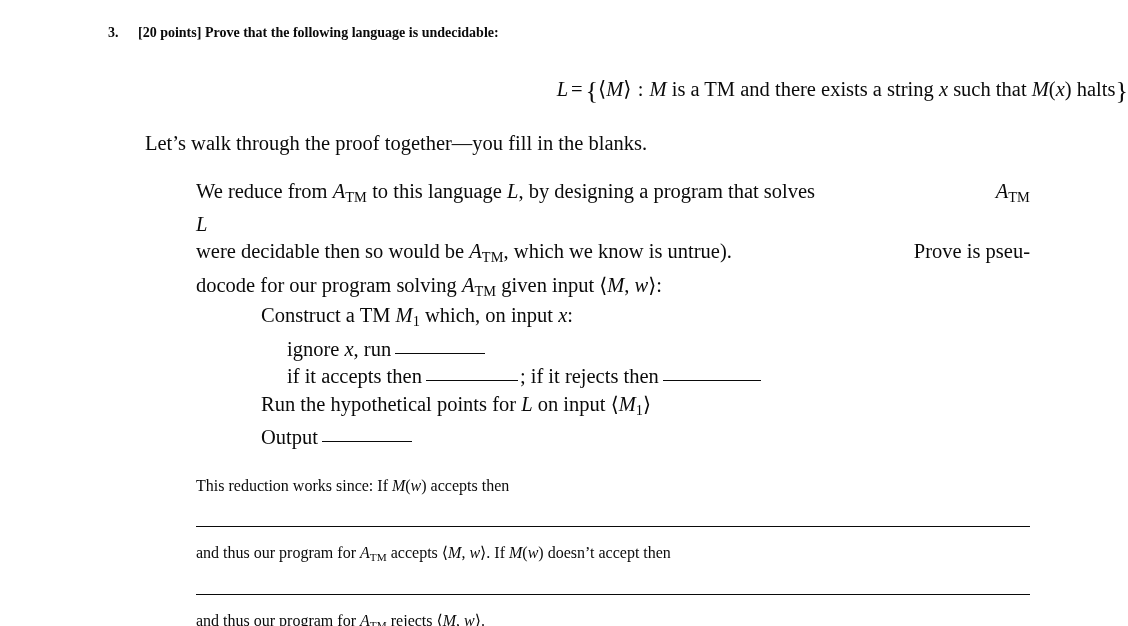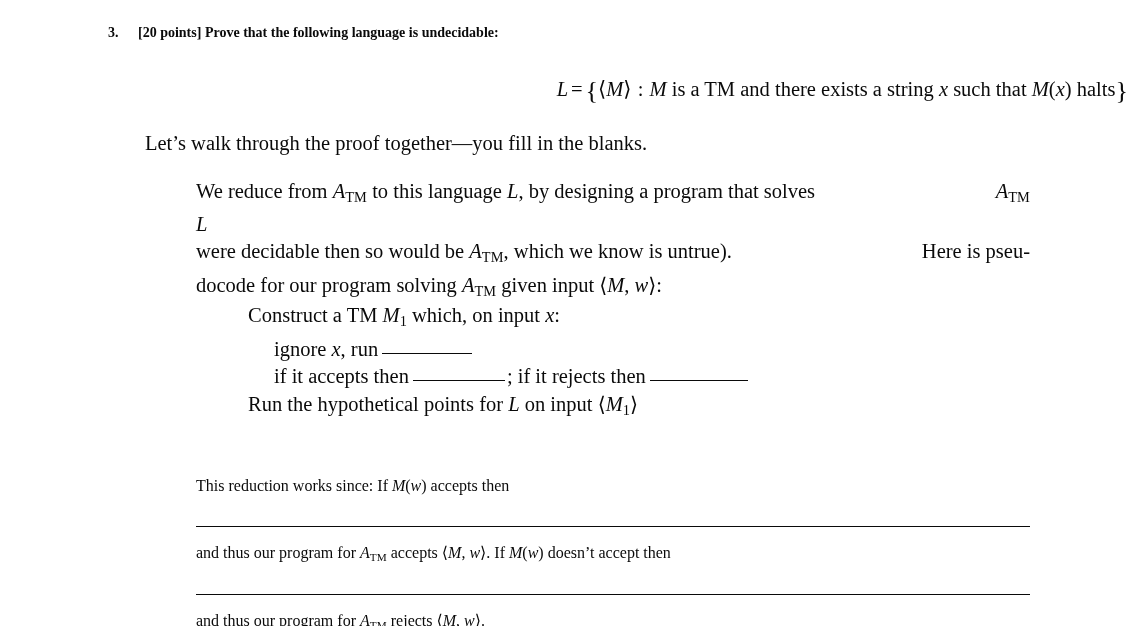--- a/index.html
+++ b/index.html
@@ -101,21 +101,21 @@
   }
   .para .ln.j {
     display: flex;
     justify-content: space-between;
   }
   .para .ln.j > span { white-space: pre; }
 
   
   .code {
     position: absolute;
-    left: 248px;
+    left: 261px;
     top: 302px;
     font-size: 20.5px;
     line-height: 27.5px;
     white-space: nowrap;
   }
   .code .ln { display: block; white-space: nowrap; }
   .code .ind1 { padding-left: 26px; }
 
   
   .blank {
@@ -172,36 +172,37 @@
       <span><span>We reduce from </span><span class="mi">A</span><span class="sub">TM</span><span> to this language </span><span class="mi">L</span><span>, by designing a program that solves </span></span>
       <span><span class="mi">A</span><span class="sub">TM</span></span>
     </span>
 
     <span class="ln j">
       <span><span class="mi">L</span></span>
     </span>
 
     <span class="ln j">
       <span><span>were decidable then so would be </span><span class="mi">A</span><span class="sub">TM</span><span>, which we know is untrue).</span></span>
-      <span>Here is pseu-</span>
+      <span>Prove is pseu-</span>
     </span>
 
     <span class="ln"><span>docode for our program solving </span><span class="mi">A</span><span class="sub">TM</span><span> given input </span><span class="ang">⟨</span><span class="mi">M</span><span>, </span><span class="mi">w</span><span class="ang">⟩</span><span>:</span></span>
   </div>
 
   <div class="code">
 
     <span class="ln"><span>Construct a TM </span><span class="mi">M</span><span class="subnum">1</span><span> which, on input </span><span class="mi">x</span><span>:</span></span>
 
     <span class="ln ind1"><span>ignore </span><span class="mi">x</span><span>, run</span><span class="blank b-run"></span></span>
 
     <span class="ln ind1"><span>if it accepts then</span><span class="blank b-accept"></span><span>; if it rejects then</span><span class="blank b-reject"></span></span>
 
     <span class="ln"><span>Run the hypothetical points for </span><span class="mi">L</span><span> on input </span><span class="ang">⟨</span><span class="mi">M</span><span class="subnum">1</span><span class="ang">⟩</span></span>
 
+    <span class="ln"><span>Output</span><span class="blank b-output"></span></span>
   </div>
 
   <div class="closing">
 
     <div class="tline"><span>This reduction works since: If </span><span class="mi">M</span><span>(</span><span class="mi">w</span><span>)</span><span> accepts then</span></div>
 
     <div class="answer-rule"></div>
 
     <div class="tline"><span>and thus our program for </span><span class="mi">A</span><span class="sub">TM</span><span> accepts </span><span class="ang">⟨</span><span class="mi">M</span><span>, </span><span class="mi">w</span><span class="ang">⟩</span><span>. If </span><span class="mi">M</span><span>(</span><span class="mi">w</span><span>)</span><span> doesn’t accept then</span></div>
 

